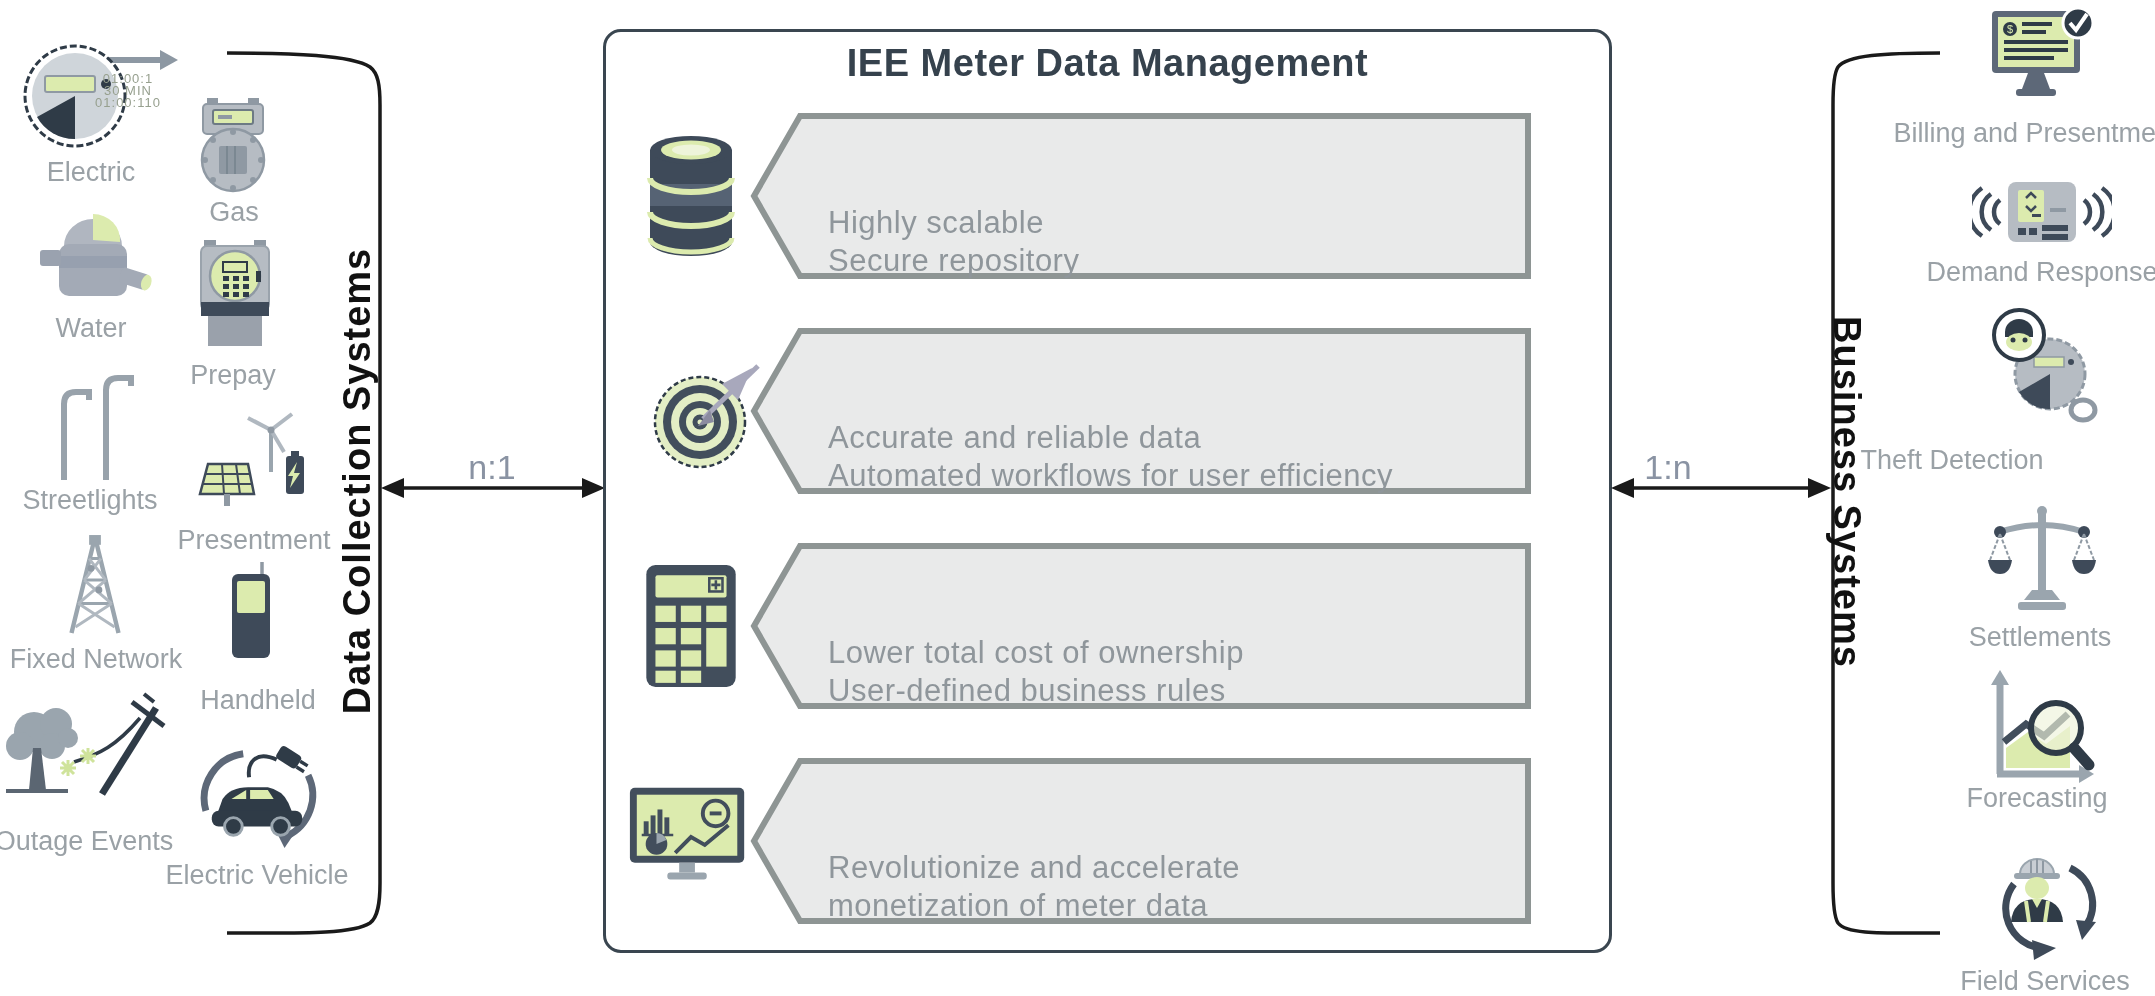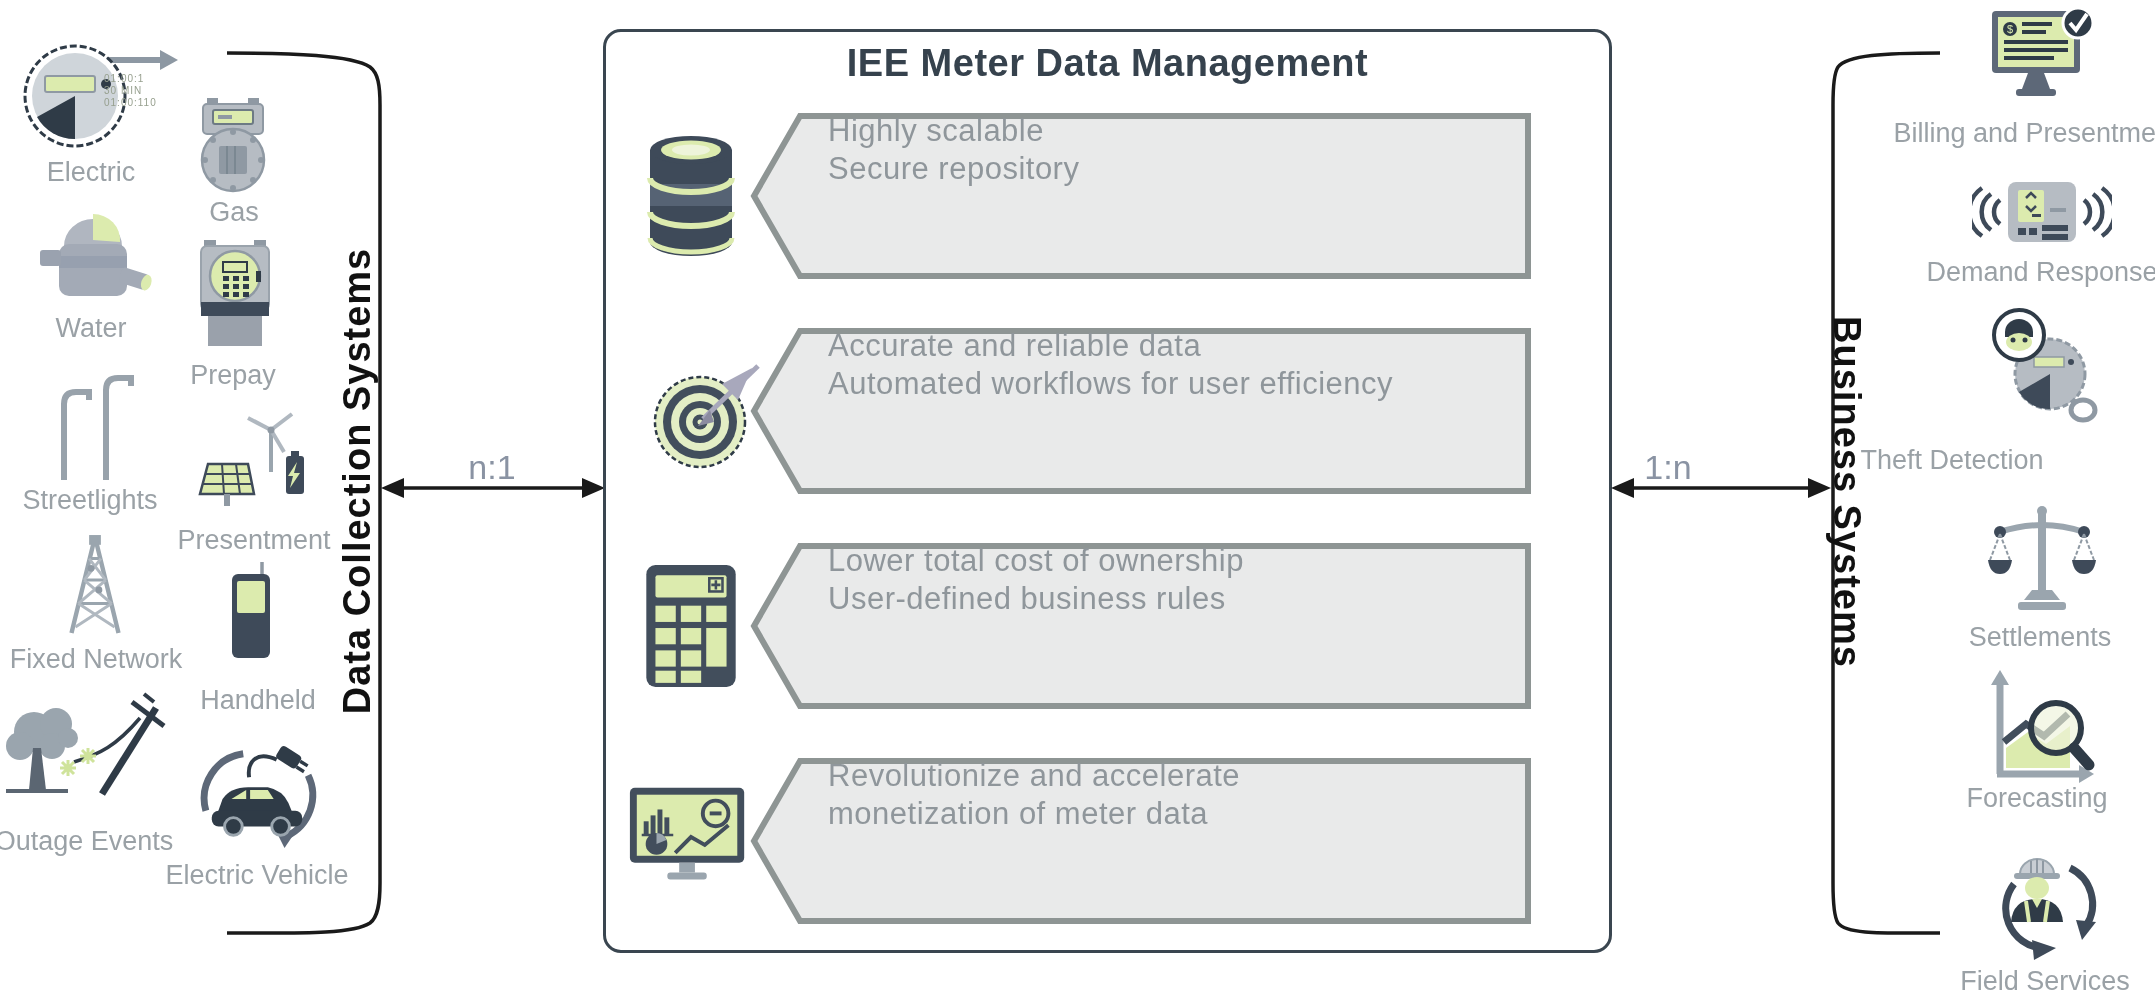--- a/index.html
+++ b/index.html
@@ -24,34 +24,34 @@
     position:absolute;left:603px;top:29px;width:1003px;height:918px;
     border:3px solid #3a4650;border-radius:18px;background:#fff;
   }
   .panel-title{
     position:absolute;left:603px;top:42px;width:1009px;text-align:center;
     font-size:38px;font-weight:bold;color:var(--ink);letter-spacing:.5px;
   }
   .banner-shape{position:absolute;left:750px;width:782px;height:168px;}
   .banner-text{
     position:absolute;left:750px;width:782px;height:168px;box-sizing:border-box;
-    display:flex;flex-direction:column;justify-content:flex-start;padding-left:78px;
+    display:flex;flex-direction:column;justify-content:flex-end;padding-left:78px;
     color:var(--benefit-text);font-size:31px;line-height:38px;letter-spacing:.5px;
   }
   .vlabel{
     position:absolute;white-space:nowrap;font-weight:bold;font-size:38px;color:#111;
     letter-spacing:1px;transform:translate(-50%,-50%) rotate(-90deg);
   }
   .vlabel.cw{transform:translate(-50%,-50%) rotate(90deg);}
   .relation{
     position:absolute;transform:translateX(-50%);font-size:34px;color:var(--relation);
   }
   .reading{
-    position:absolute;left:104px;top:73px;width:72px;text-align:left;
-    font-size:10px;line-height:12px;color:#97a08f;letter-spacing:1px;
+    position:absolute;left:92px;top:73px;width:72px;text-align:center;
+    font-size:13px;line-height:12px;color:#97a08f;letter-spacing:1px;
   }
 </style>
 </head>
 <body>
 
 <figure class="item" style="left:20px;top:38px;width:160px;height:112px">
   <svg viewBox="0 0 160 112">
     <line x1="76" y1="22" x2="142" y2="22" stroke="#8d98a3" stroke-width="6"></line>
     <polygon points="140,12 158,22 140,32" fill="#8d98a3"></polygon>
     <circle cx="55" cy="58" r="50" fill="#ffffff" stroke="#2f3b47" stroke-width="3" stroke-dasharray="7 3"></circle>

